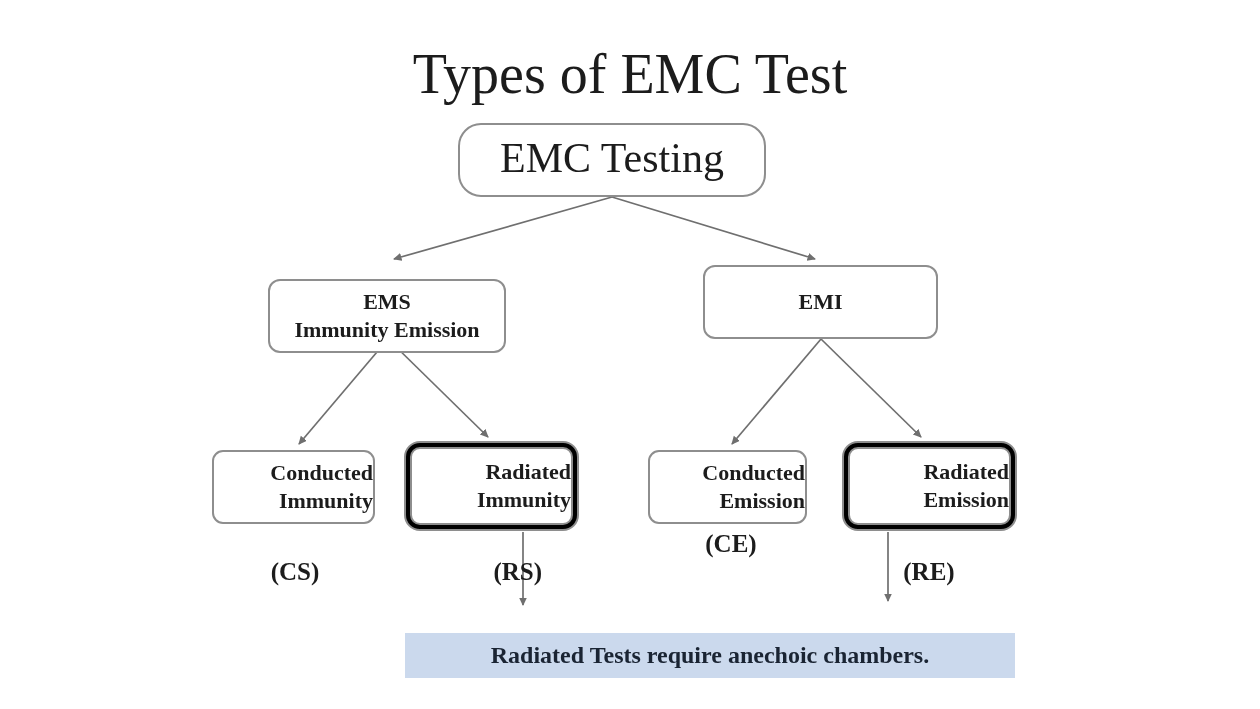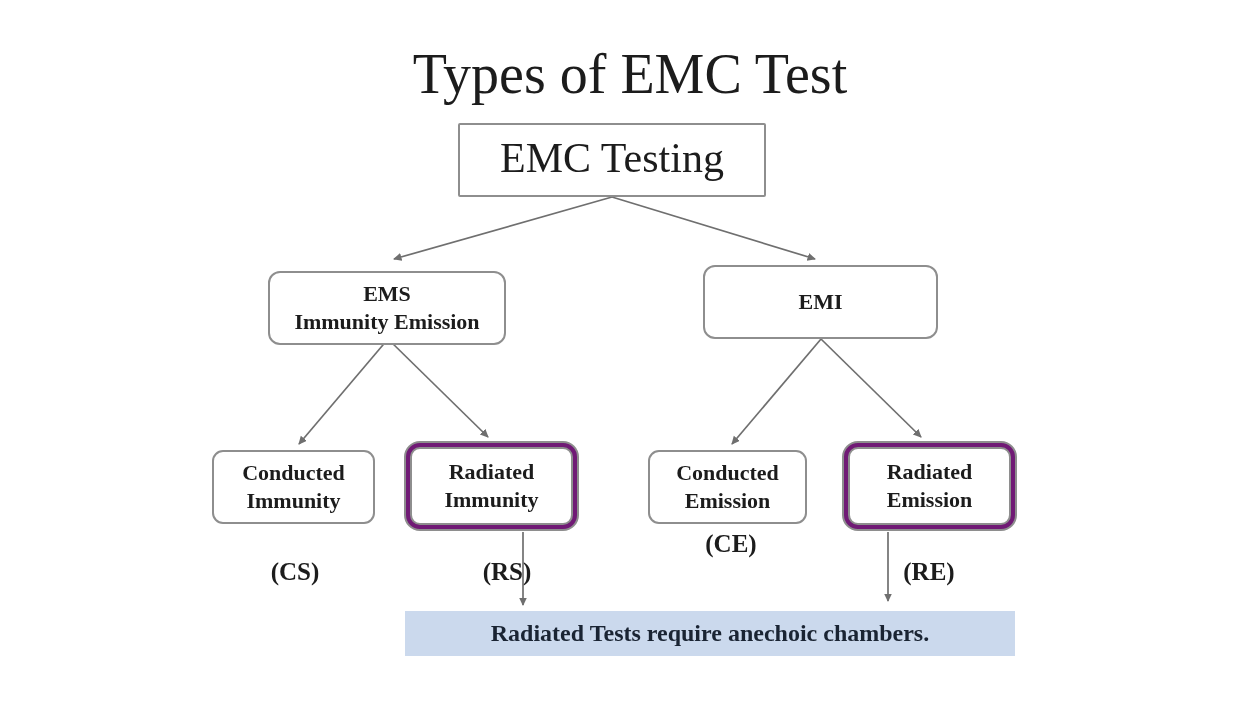--- a/index.html
+++ b/index.html
@@ -25,52 +25,52 @@
     color:var(--text);
   }
   .node{
     position:absolute;
     border:2px solid var(--border);
     background:#ffffff;
     display:flex;flex-direction:column;align-items:center;justify-content:center;
     text-align:center;box-sizing:border-box;
   }
   .root-node{
-    border-radius:2px;
+    border-radius:23px;
     font-size:42px;line-height:1;
     padding-bottom:4px;
   }
   .l2-node{
     border-radius:12px;
     font-weight:bold;font-size:22px;line-height:28px;
   }
   .l3-node{
     border-radius:11px;
-    font-weight:bold;font-size:22px;line-height:28px;
+    font-weight:bold;font-size:22px;line-height:28px;align-items:flex-end;
   }
   .outer-node{
     position:absolute;
     border:2px solid var(--border);
     border-radius:16px;
     padding:4px;
     box-sizing:border-box;
-    background:#701a75;
+    background:#000000;
   }
   .outer-node .node{
     position:relative;left:0;top:0;width:100%;height:100%;
     border-radius:10px;
   }
   .abbr{
     position:absolute;
     width:70px;text-align:center;
     font-weight:bold;font-size:25px;
     color:var(--text);
   }
   .banner{
-    position:absolute;left:405px;top:611px;width:610px;height:45px;
+    position:absolute;left:405px;top:633px;width:610px;height:45px;
     background:var(--banner-bg);
     display:flex;align-items:center;justify-content:center;
     font-weight:bold;font-size:24px;
     color:var(--note-text);
   }
 </style>
 </head>
 <body>
 
 <div class="canvas">
@@ -92,21 +92,21 @@
       <line x1="888" y1="532" x2="888" y2="601" marker-end="url(#arw)"></line>
     </g>
   </svg>
 
   <div class="title">Types of EMC Test</div>
 
   <div class="node root-node" style="left:458px;top:123px;width:308px;height:74px;">
     <span>EMC Testing</span>
   </div>
 
-  <div class="node l2-node" style="left:268px;top:271px;width:238px;height:74px;">
+  <div class="node l2-node" style="left:268px;top:279px;width:238px;height:74px;">
     <span>EMS</span>
     <span>Immunity Emission</span>
   </div>
 
   <div class="node l2-node" style="left:703px;top:265px;width:235px;height:74px;align-items:center;">
     <span>EMI</span>
   </div>
 
   <div class="node l3-node" style="left:212px;top:450px;width:163px;height:74px;">
     <span>Conducted</span>
@@ -126,21 +126,21 @@
   </div>
 
   <div class="outer-node" style="left:842px;top:441px;width:175px;height:90px;">
     <div class="node l3-node">
       <span>Radiated</span>
       <span>Emission</span>
     </div>
   </div>
 
   <div class="abbr" style="left:260px;top:558px;text-align:center;">(CS)</div>
-  <div class="abbr" style="left:472px;top:558px;">(RS)</div>
+  <div class="abbr" style="left:472px;top:558px;text-align:right;">(RS)</div>
   <div class="abbr" style="left:696px;top:530px;">(CE)</div>
   <div class="abbr" style="left:894px;top:558px;">(RE)</div>
 
   <div class="banner">
     <span>Radiated Tests require anechoic chambers.</span>
   </div>
 
 </div>
 
 </body></html>

